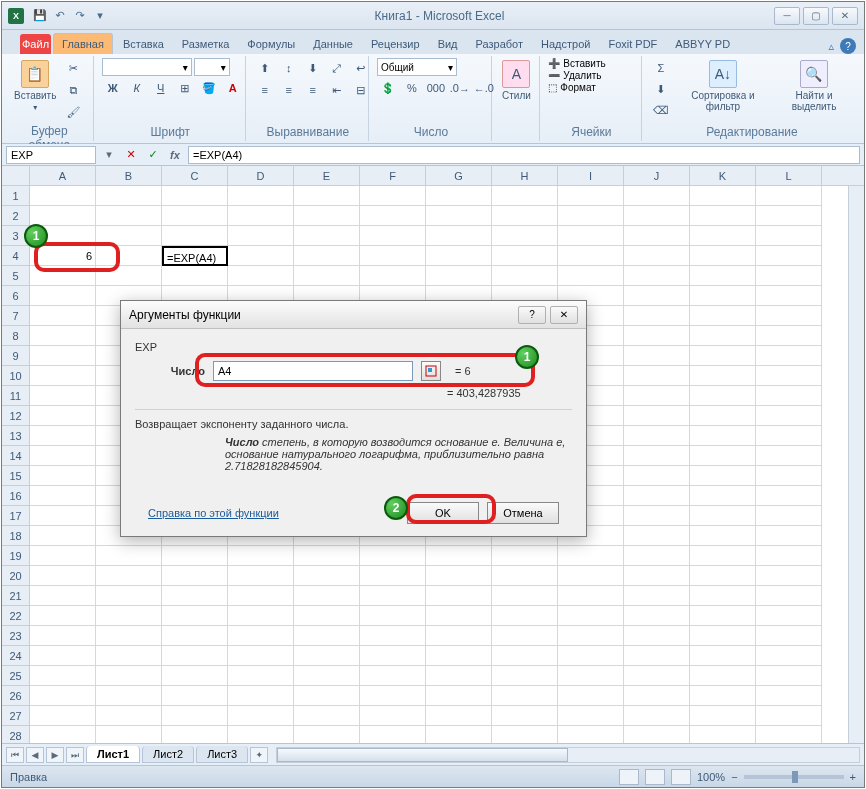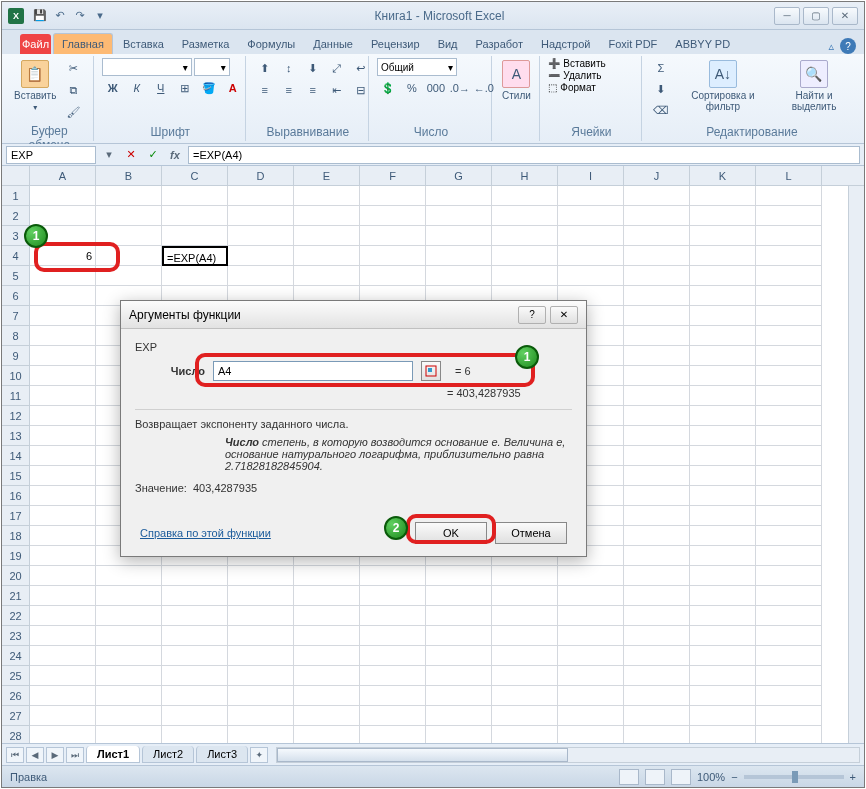--- a/index.html
+++ b/index.html
@@ -68,21 +68,21 @@
 .dialog .argrow { display:flex; align-items:center; gap:8px; margin:6px 0; }
 .dialog .arglabel { width:70px; text-align:right; font-weight:bold; }
 .dialog .arginput { width:200px; height:20px; border:1px solid #7a9ab7; background:#fff; padding:0 4px; font-size:11px; }
 .dialog .refbtn { width:20px; height:20px; border:1px solid #888; background:linear-gradient(#fafafa,#e0e0e0); display:flex; align-items:center; justify-content:center; }
 .dialog .refbtn svg { width:12px; height:12px; }
 .dialog .argresult { margin-left:6px; }
 .dialog .desc { margin:10px 0 6px; border-top:1px solid #d0d0d0; padding-top:8px; }
 .dialog .argdesc { margin-left:90px; margin-bottom:10px;font-style:italic; }
 .dialog .argdesc b { font-weight:bold; }
 .dialog .valline { margin:8px 0; }
-.dialog .dfooter { display:flex; align-items:center; padding:8px 19px 12px; }
+.dialog .dfooter { display:flex; align-items:center; padding:8px 27px 12px; }
 .dialog .helplink { color:#1a5a9a; text-decoration:underline; font-size:11px; flex:1; }
 .dialog .dbtn { width:72px; height:22px; border:1px solid #888; background:linear-gradient(#fafafa,#e0e0e0); font-size:11px; margin-left:8px; }
 
 
 .sheettabs { height:22px; background:#e6eef7; border-top:1px solid #b5c5d7; display:flex; align-items:center; padding:0 4px; gap:2px; font-size:11px; }
 .navbtn { width:18px; height:16px; border:1px solid #b5c5d7; background:#f0f5fa; text-align:center; font-size:9px; line-height:14px; color:#5a6a7a; }
 .stab { padding:2px 10px; background:#fff; border:1px solid #b5c5d7; border-bottom:none; border-radius:0 0 4px 4px; transform:scaleY(-1); }
 .stab span { display:inline-block; transform:scaleY(-1); }
 .stab.active { font-weight:bold; background:#fff; }
 .stab.inactive { background:#dce6f0; }
@@ -765,23 +765,20 @@
       <div class="argresult">= 6</div>
 
       <div class="marker" style="left:60px; top:-8px; width:340px; height:34px;"></div>
       <div class="badge" style="left:380px; top:-16px;">1</div>
     </div>
     <div style="margin-left:312px">= 403,4287935</div>
     <div class="desc">Возвращает экспоненту заданного числа.</div>
     <div class="argdesc">
       <b>Число</b>&nbsp;<span>степень, в которую возводится основание e. Величина e, основание натурального логарифма, приблизительно равна 2.71828182845904.</span>
     </div>
-    <div class="valline">
-      <span>Значение:</span>&nbsp;&nbsp;<span>403,4287935</span>
-    </div>
   </div>
   <div class="dfooter" style="position:relative">
     <a class="helplink">Справка по этой функции</a>
     <button class="dbtn">OK</button>
     <button class="dbtn">Отмена</button>
     <div class="marker" style="right:90px; top:0px; width:90px; height:30px;"></div>
     <div class="badge" style="right:178px; top:2px;">2</div>
   </div>
 </div>
 

